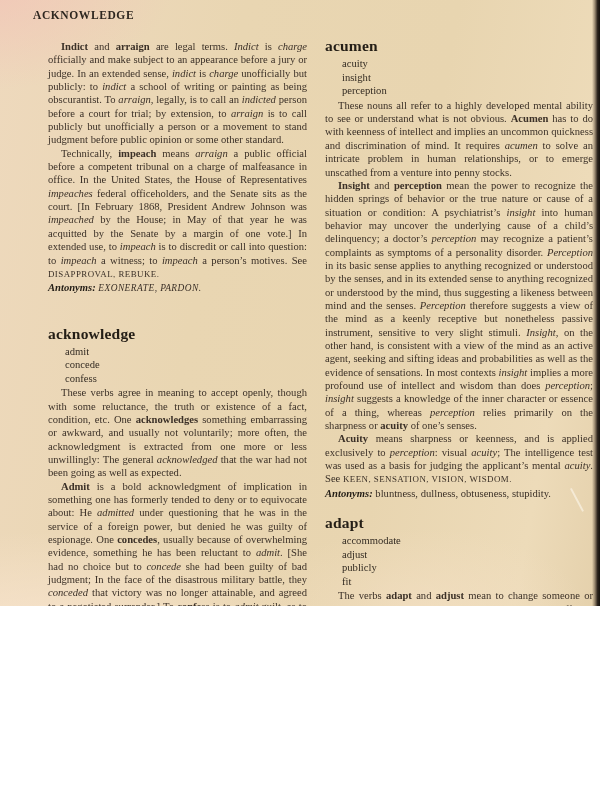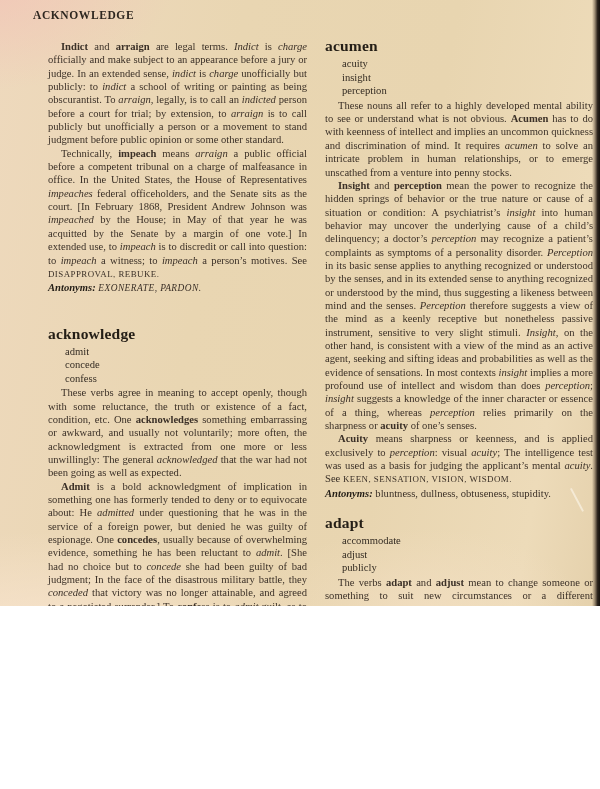--- a/index.html
+++ b/index.html
@@ -115,20 +115,21 @@
       <p class="para"><b>Acuity</b> means sharpness or keenness, and is applied exclusively to <i>perception</i>: visual <i>acuity</i>; The intelligence test was used as a basis for judging the applicant’s mental <i>acuity</i>. See <sc>KEEN, SENSATION, VISION, WISDOM.</sc></p>
       <p class="antonyms"><b>Antonyms:</b> <span class="ant-italic">bluntness, dullness, obtuseness, stupidity.</span></p>
     </div>
 
     <div class="entry-gap-r">
       <h2 class="headword">adapt</h2>
       <div class="syn-list">
         <div class="syn">accommodate</div>
         <div class="syn">adjust</div>
         <div class="syn">publicly</div>
+        <div class="syn">fit</div>
       </div>
       <p class="para">The verbs <b>adapt</b> and <b>adjust</b> mean to change someone or something to suit new circumstances or a different environment. <i>Adapt</i> involves considerable change to meet new requirements, while <i>adjust</i> implies a minor change, as in the alignment of parts: to <i>adapt</i> a novel for</p>
     </div>
 
   </div>
 
   <div class="page-number">4</div>
 
   <div class="pen-mark"></div>
   <div class="scratch"></div>

